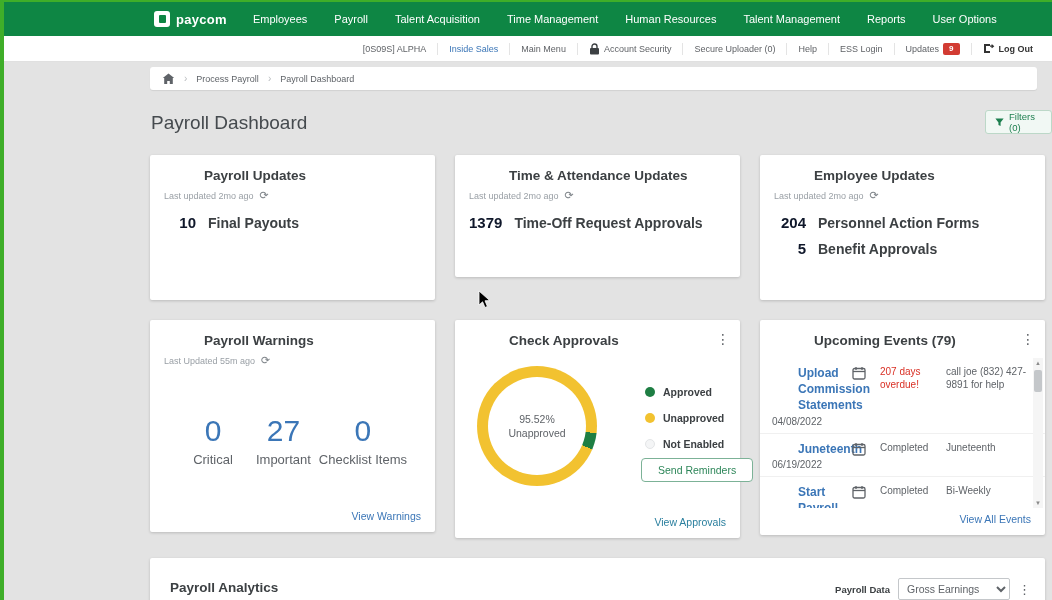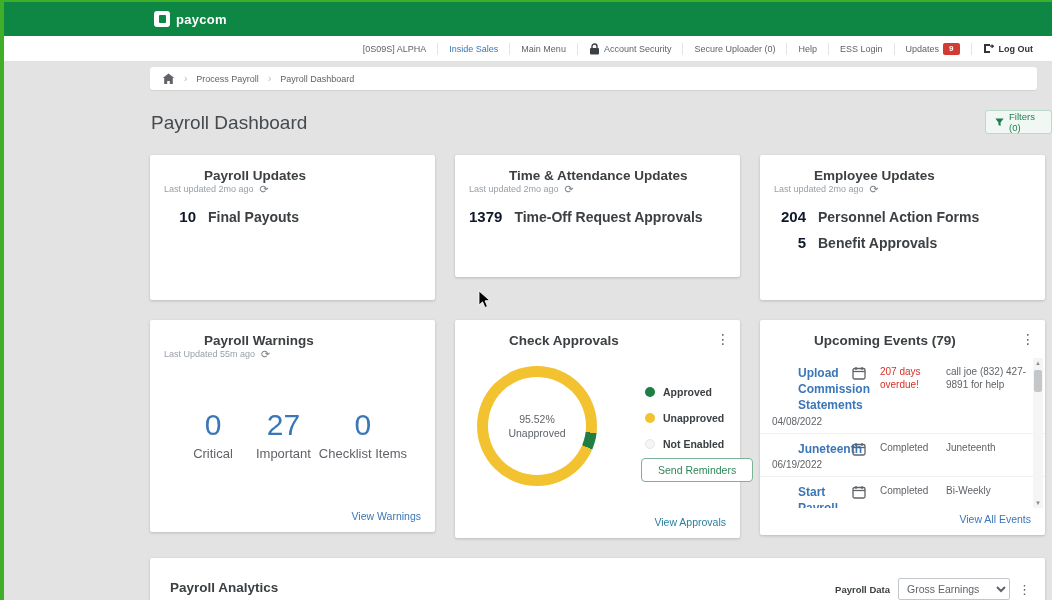--- a/index.html
+++ b/index.html
@@ -35,21 +35,21 @@
   .crumb-sep { color:#b9bcbf; font-size:10px; }
 
   
   .page-title { position:absolute; left:151px; top:112px; font-size:19px; color:#454a4e; }
   .filters-btn { position:absolute; left:985px; top:110px; height:24px; padding:4px 9px; background:#f1f8f4; border:1px solid #bcd8c8; border-radius:3px; display:flex; align-items:center; gap:5px; font-size:9.5px; color:#1d7f4f; cursor:pointer; }
 
   
   .card { position:absolute; background:#fff; border-radius:2px; box-shadow:0 1px 3px rgba(0,0,0,.18); }
   .card-pad { padding:13px 14px; }
   .card-title { font-size:13.5px; font-weight:bold; color:#3c4043;margin-left:40px; }
-  .card-updated { font-size:9px; color:#9aa0a6; margin-top:1px; display:flex; gap:6px; }
+  .card-updated { font-size:9px; color:#9aa0a6; margin-top:7px; display:flex; align-items:center; gap:6px; }
   .refresh { font-size:11px; color:#80868b; cursor:pointer; line-height:1; }
   .stat-row { display:flex; align-items:baseline; gap:12px; margin-top:13px; }
   .stat-value { color:#0f172a; font-size:15px; font-weight:bold; min-width:32px; text-align:right; cursor:pointer; }
   .stat-label { color:#3c4043; font-size:14px; font-weight:bold; }
 
   #card-pu { left:150px; top:155px; width:285px; height:145px; }
   #card-ta { left:455px; top:155px; width:285px; height:122px; }
   #card-eu { left:760px; top:155px; width:285px; height:145px; }
   #card-pw { left:150px; top:320px; width:285px; height:212px; }
   #card-ca { left:455px; top:320px; width:285px; height:218px; }
@@ -109,20 +109,30 @@
 <body>
 
 <div id="screen">
   <div class="edge-left"></div>
   <div class="edge-top"></div>
 
   <div class="topnav">
     <div class="brand">
       <span class="brand-mark"></span>
       <span class="brand-name">paycom</span>
+    </div>
+    <div class="topnav-items">
+      <span class="topnav-item">Employees</span>
+      <span class="topnav-item">Payroll</span>
+      <span class="topnav-item">Talent Acquisition</span>
+      <span class="topnav-item">Time Management</span>
+      <span class="topnav-item">Human Resources</span>
+      <span class="topnav-item">Talent Management</span>
+      <span class="topnav-item">Reports</span>
+      <span class="topnav-item">User Options</span>
     </div>
   </div>
 
   <div class="utilbar">
     <span class="util-item">[0S09S] ALPHA</span>
     <span class="util-sep"></span>
     <span class="util-item link-blue">Inside Sales</span>
     <span class="util-sep"></span>
     <span class="util-item">Main Menu</span>
     <span class="util-sep"></span>

